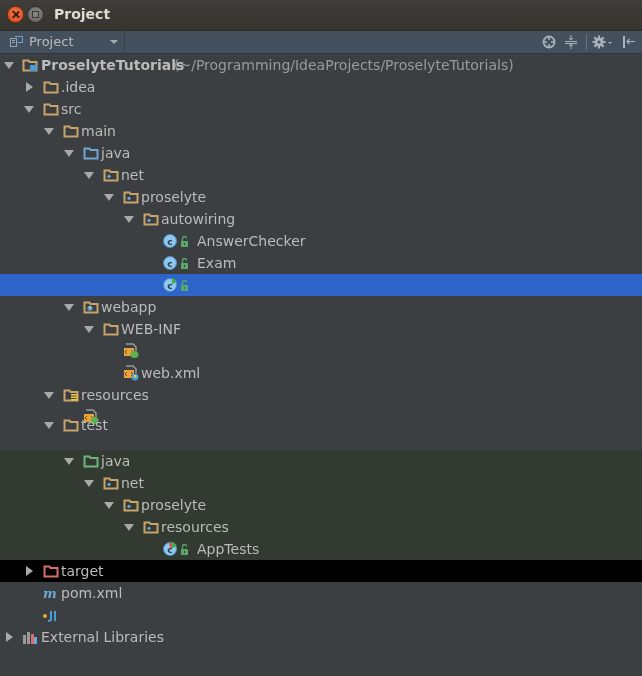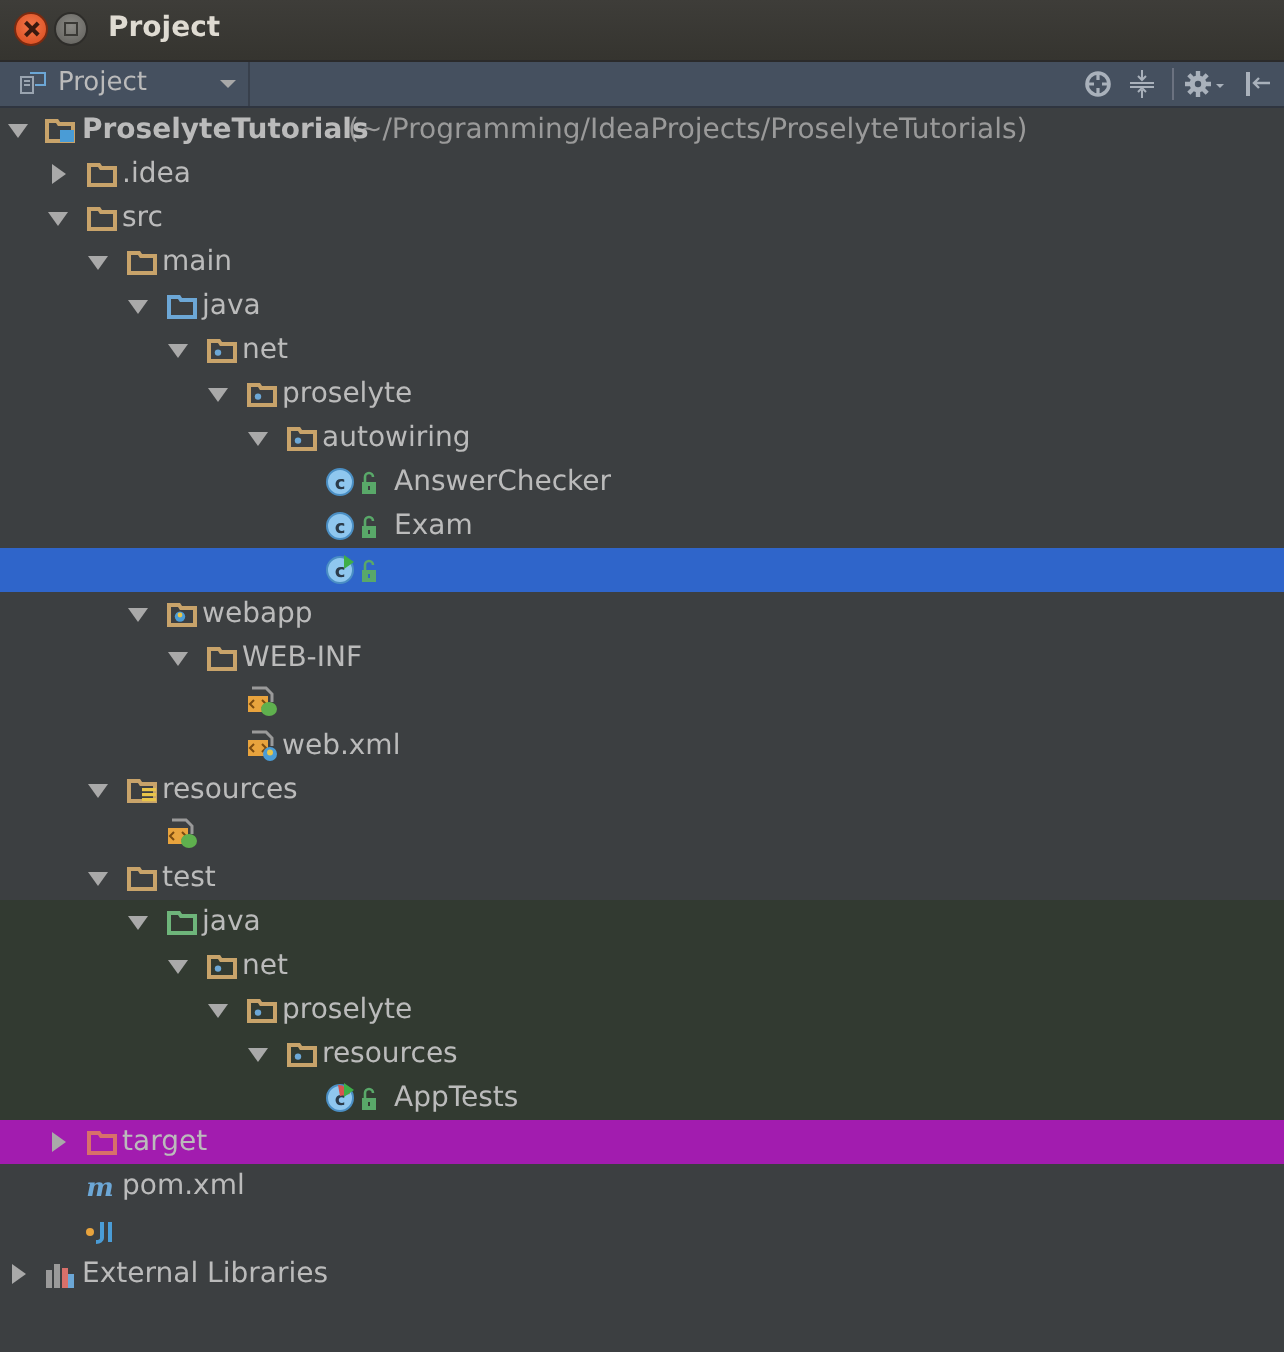--- a/index.html
+++ b/index.html
@@ -40,21 +40,21 @@
   .tb-icon { position:absolute; top:3px; width:16px; height:16px; cursor:pointer; }
   .tb-sep { position:absolute; left:586px; top:3px; width:1px; height:16px; background:#6b7280; }
 
   .tree { position:absolute; left:0; top:54px; width:642px; }
   .row {
     position:absolute; left:0; width:642px; height:22px;
     font-size:14px; line-height:22px; white-space:nowrap; cursor:pointer;
   }
   .row.selected { background:#2f65ca; }
   .row.testbg { background:#323a31; }
-  .row.excluded { background:#a21caf; }
+  .row.excluded { background:#000000; }
   .arrow { position:absolute; top:8px; width:0; height:0; }
   .arrow.down { border-left:5px solid transparent; border-right:5px solid transparent; border-top:7px solid #a9a9a9; }
   .arrow.right { top:6px; border-top:5px solid transparent; border-bottom:5px solid transparent; border-left:7px solid #a9a9a9; }
   .ico { position:absolute; top:3px; width:16px; height:16px; }
   .label { position:absolute; top:0; color:#bbbbbb; }
   .label.bold { font-weight:bold; color:#bbbbbb; }
   .label.path { color:#9a9a9a; }
   .row.selected .label { color:#d0d8ea; }
 </style>
 </head>
@@ -261,21 +261,21 @@
 
   <div class="row" style="top:352px">
     <svg class="ico" style="left:83px" viewBox="0 0 16 16">
       <path d="M3 1h7l3 3v4" fill="none" stroke="#9a9a9a" stroke-width="1.5"></path>
       <rect x="1" y="5" width="10" height="8" fill="#e8a33d"></rect>
       <path d="M4 7l-2 2 2 2M8 7l2 2-2 2" stroke="#7a4a10" stroke-width="1" fill="none"></path>
       <ellipse cx="11.5" cy="11.5" rx="4" ry="3.5" fill="#5fb04e"></ellipse>
     </svg>
   </div>
 
-  <div class="row" style="top:374px">
+  <div class="row" style="top:360px">
     <span class="arrow down" style="left:44px"></span>
     <svg class="ico" style="left:63px" viewBox="0 0 16 16">
         <use href="#folder-shape" stroke="#c8a36a"></use>
       </svg>
     <span class="label" style="left:81px">test</span>
   </div>
 
   <div class="row testbg" style="top:396px">
     <span class="arrow down" style="left:64px"></span>
     <svg class="ico" style="left:83px" viewBox="0 0 16 16">

